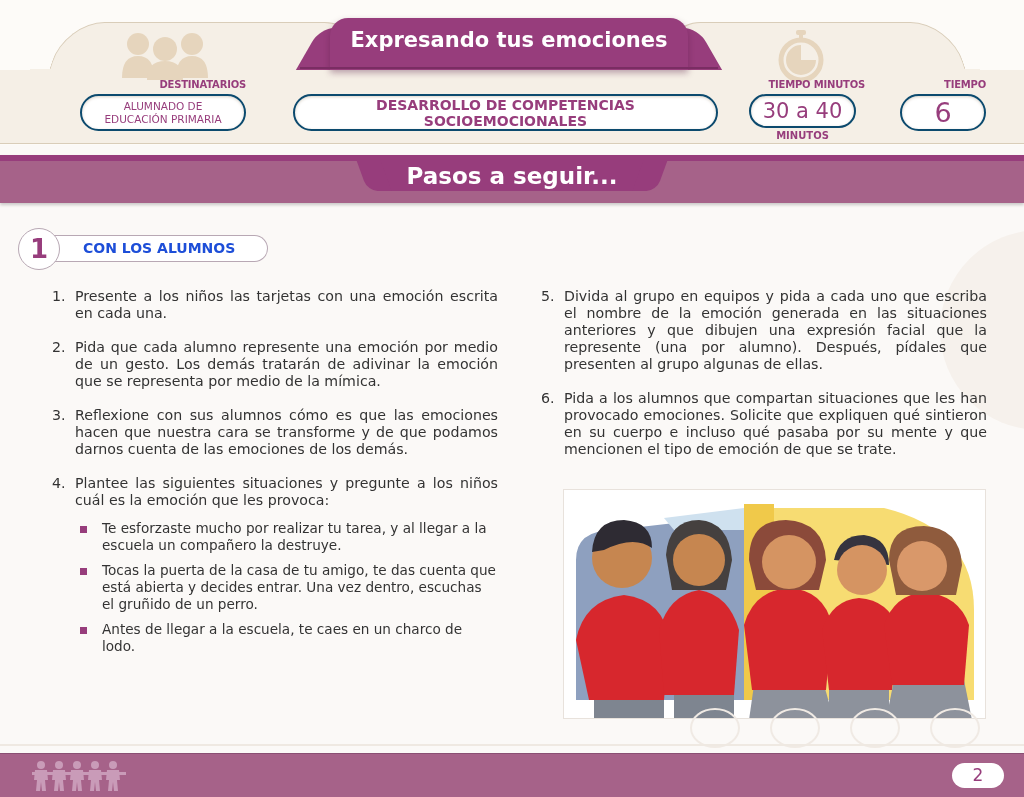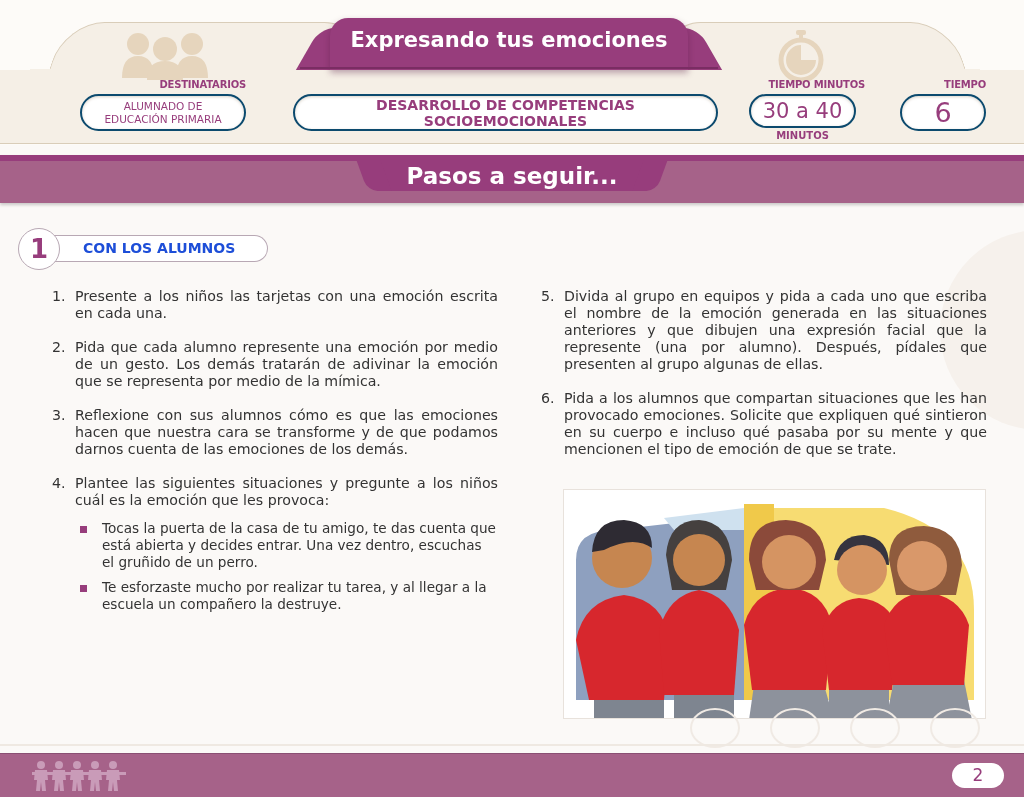--- a/index.html
+++ b/index.html
@@ -252,25 +252,29 @@
     <span class="num">3.</span>
     <span class="txt">Reflexione con sus alumnos cómo es que las emociones hacen que nuestra cara se transforme y de que podamos darnos cuenta de las emociones de los demás.</span>
   </div>
   <div class="item" style="margin-bottom:14px;">
     <span class="num">4.</span>
     <span class="txt">Plantee las siguientes situaciones y pregunte a los niños cuál es la emoción que les provoca:</span>
   </div>
   <div class="bullets">
     <div class="bullet">
       <span class="sq"></span>
+      <span>Te esforzaste mucho por realizar tu tarea, y al llegar a la escuela un compañero la destruye.</span>
+    </div>
+    <div class="bullet">
+      <span class="sq"></span>
       <span>Tocas la puerta de la casa de tu amigo, te das cuenta que está abierta y decides entrar. Una vez dentro, escuchas el gruñido de un perro.</span>
     </div>
     <div class="bullet">
       <span class="sq"></span>
-      <span>Te esforzaste mucho por realizar tu tarea, y al llegar a la escuela un compañero la destruye.</span>
+      <span>Antes de llegar a la escuela, te caes en un charco de lodo.</span>
     </div>
   </div>
 </div>
 
 <div class="col col-right">
   <div class="item">
     <span class="num">5.</span>
     <span class="txt">Divida al grupo en equipos y pida a cada uno que escriba el nombre de la emoción generada en las situaciones anteriores y que dibujen una expresión facial que la represente (una por alumno).  Después, pídales que presenten al grupo algunas de ellas.</span>
   </div>
   <div class="item">

